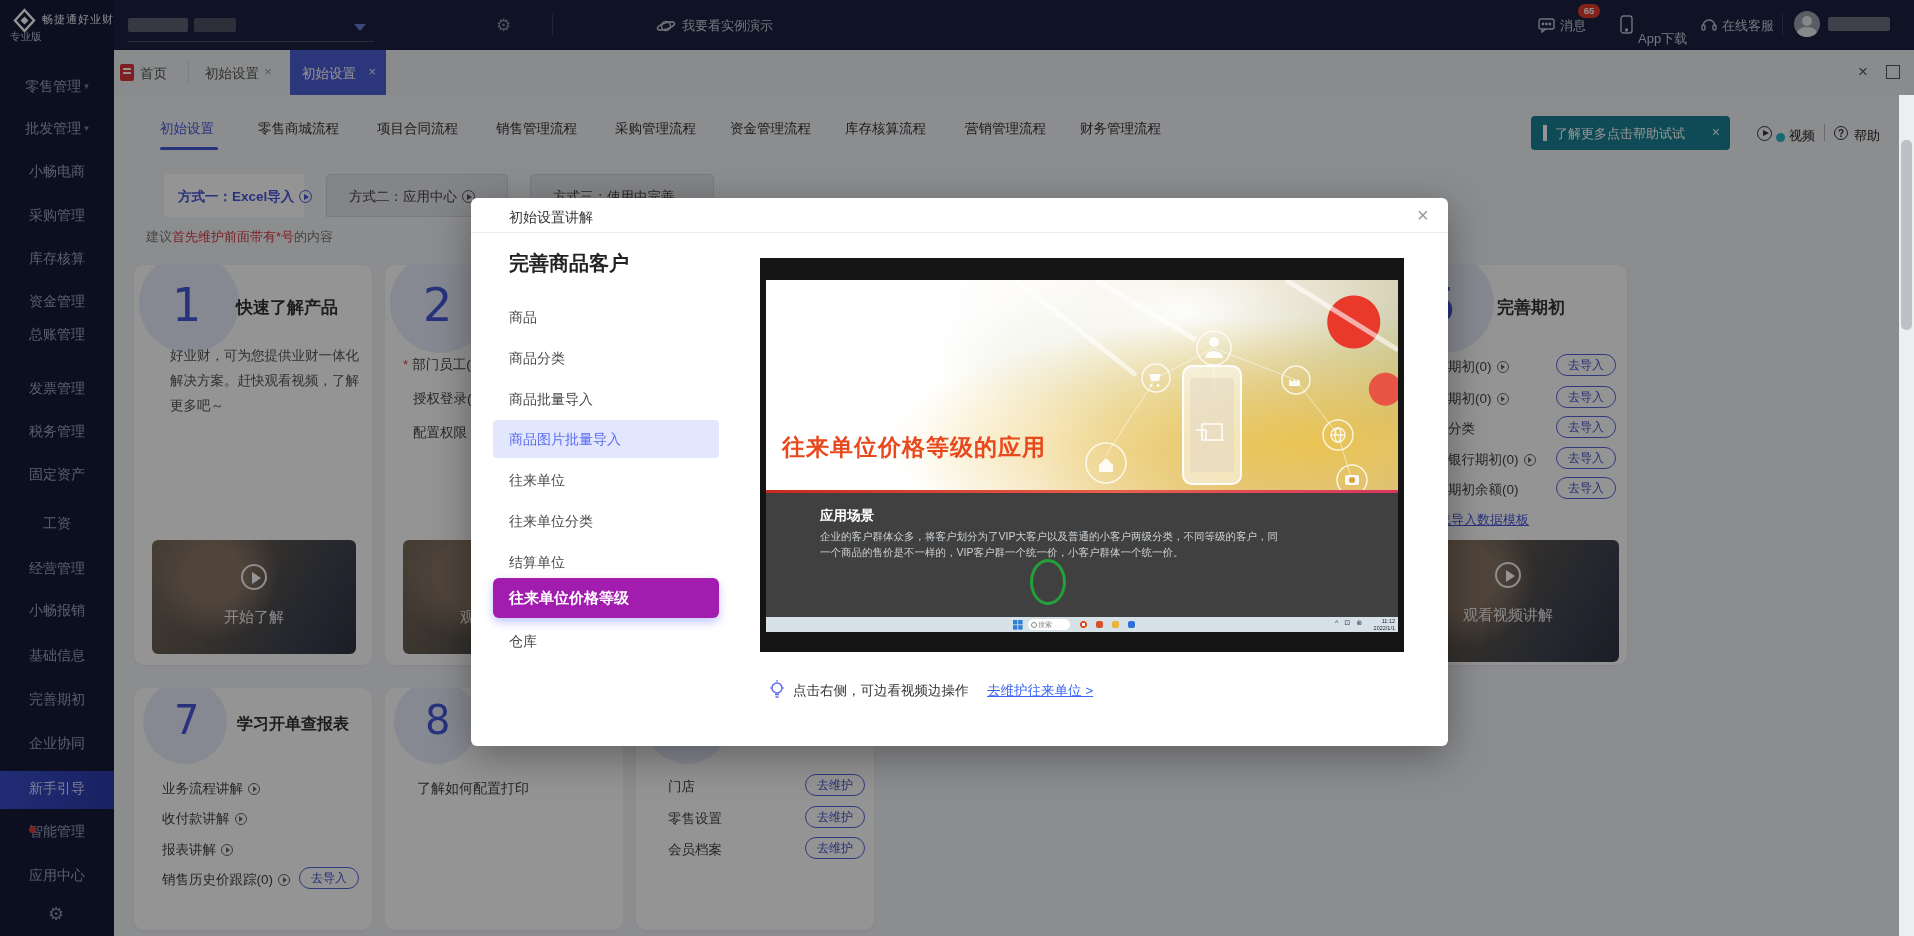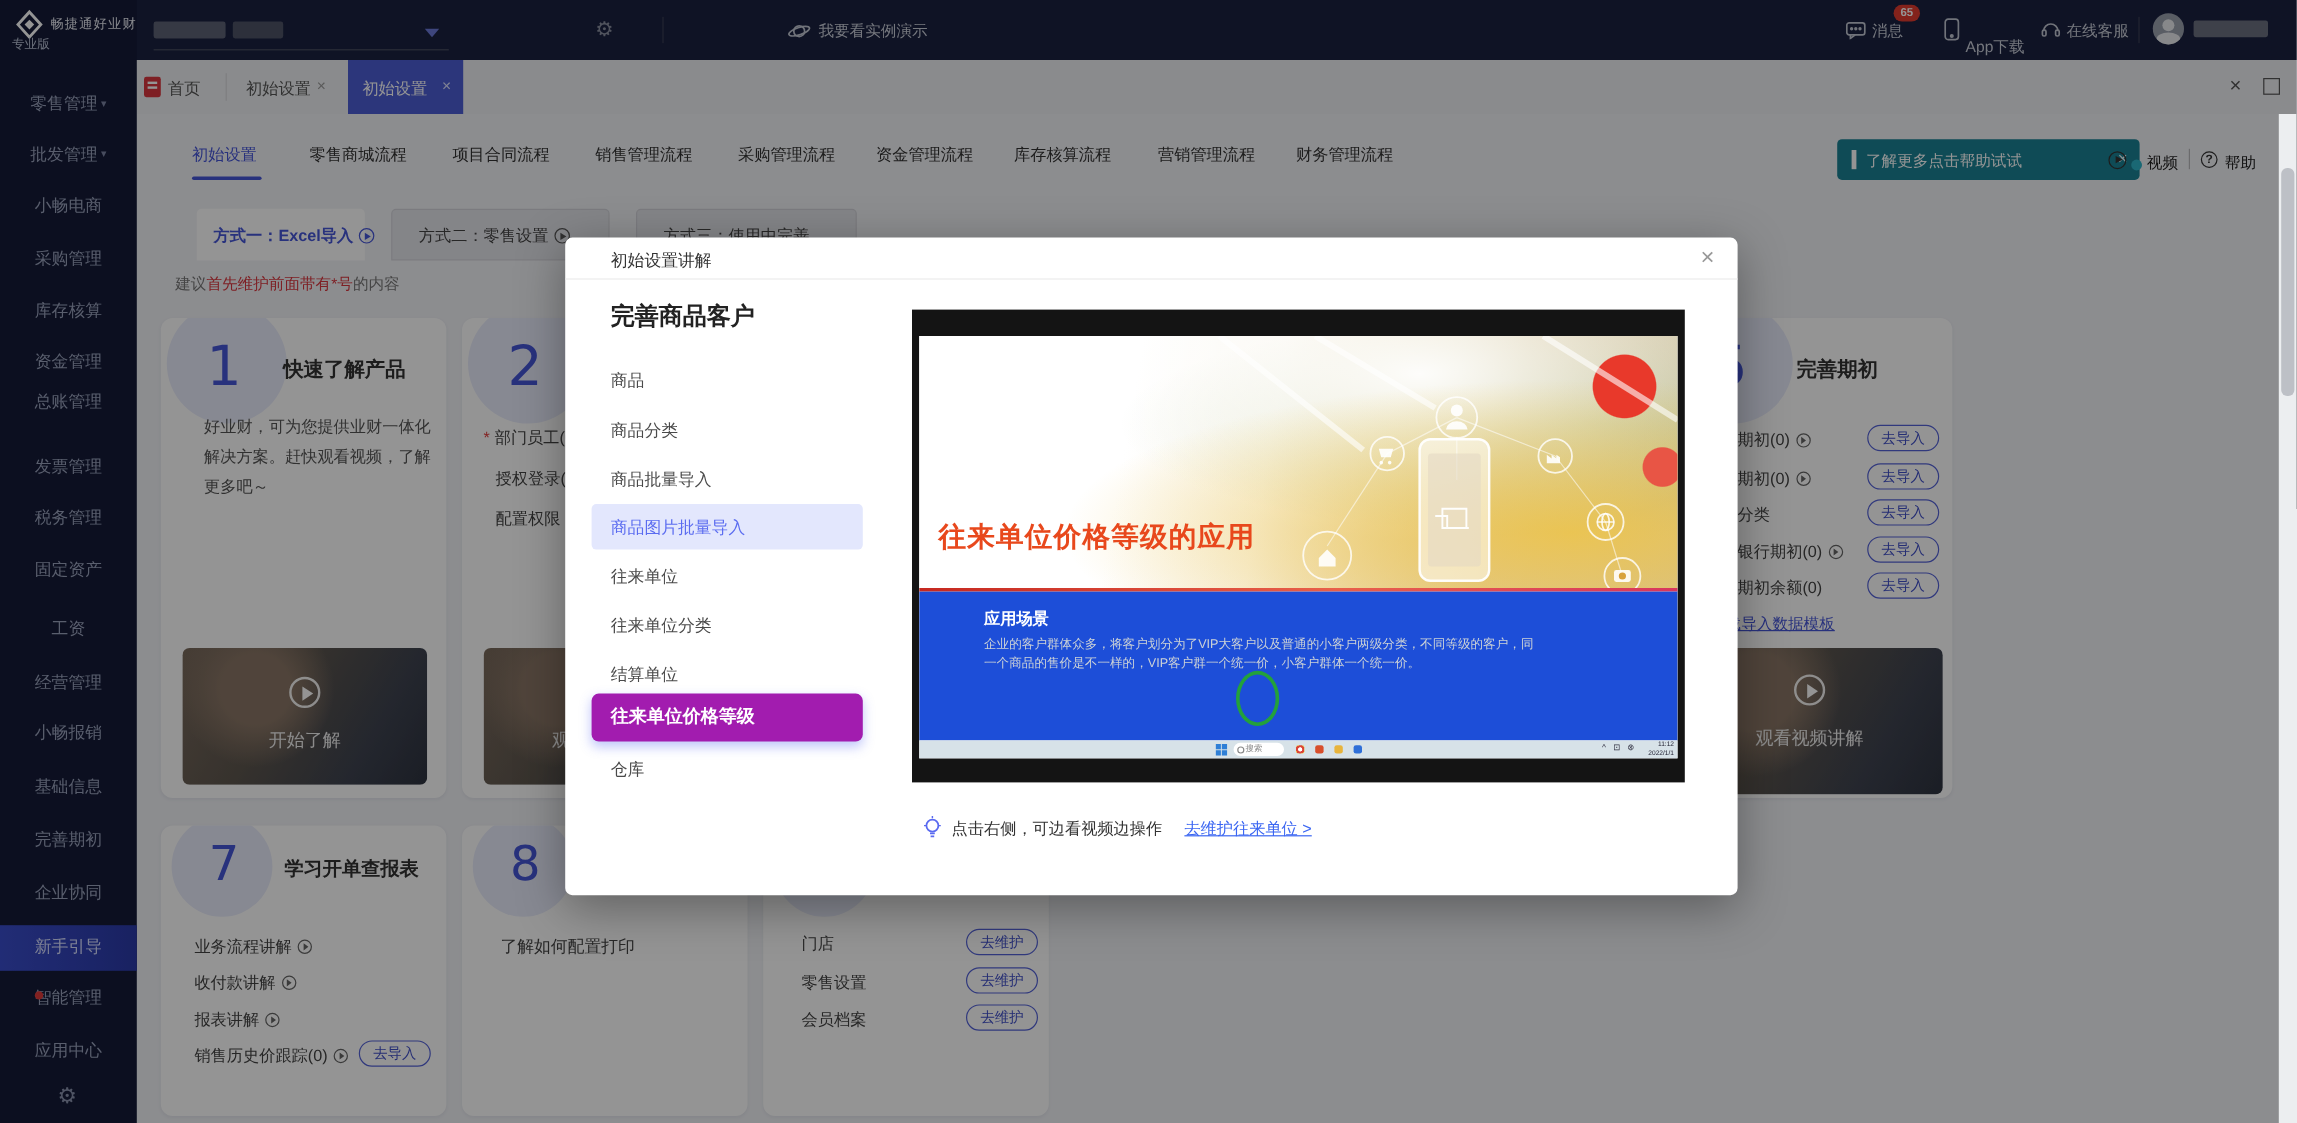--- a/index.html
+++ b/index.html
@@ -51,21 +51,21 @@
   .wt-div { position:absolute; top:11px; width:1px; height:23px; background:#d8d9dd; }
   #tab-close { position:absolute; left:1744px; top:12px; font-size:17px; color:#555; }
   #tab-full { position:absolute; left:1772px; top:15px; width:14px; height:14px; border:1.6px solid #555; }
 
   
   .nav-item { position:absolute; top:120px; font-size:13.5px; color:#333; white-space:nowrap; cursor:pointer; }
   .nav-item.on { color:#4656d8; }
   #nav-underline { position:absolute; left:160px; top:147px; width:58px; height:3px; background:#4656d8; border-radius:2px; }
 
   
-  #banner { position:absolute; left:1531px; top:116px; width:252px; height:34px; background:#1a8294; border-radius:4px; color:#fff; }
+  #banner { position:absolute; left:1531px; top:116px; width:199px; height:34px; background:#1a8294; border-radius:4px; color:#fff; }
   #banner .bar { position:absolute; left:12px; top:9px; width:4px; height:16px; background:#fff; }
   #banner .txt { position:absolute; left:24px; top:9px; font-size:13px; }
   #banner .x { position:absolute; right:10px; top:8px; font-size:14px; color:#eafafd; }
   .pc { display:inline-block; width:13px; height:13px; border:1px solid currentColor; border-radius:50%; position:relative; vertical-align:-2px; margin-left:5px; }
   .pc::after { content:''; position:absolute; left:4px; top:2.5px; border-left:5px solid currentColor; border-top:3.5px solid transparent; border-bottom:3.5px solid transparent; }
   #vid-icon { position:absolute; left:1757px; top:126px; width:15px; height:15px; border:1.5px solid #333; border-radius:50%; }
   #vid-icon::after { content:''; position:absolute; left:4.5px; top:3px; border-left:6px solid #333; border-top:3.5px solid transparent; border-bottom:3.5px solid transparent; }
   #teal-dot { position:absolute; left:1776px; top:133px; width:9px; height:9px; border-radius:50%; background:#2db3c8; }
   .hb-text { position:absolute; top:127px; font-size:13px; color:#222; }
   #help-div { position:absolute; left:1824px; top:124px; width:1px; height:17px; background:#b8b8bc; }
@@ -125,21 +125,21 @@
   #photo { position:absolute; left:0; top:0; width:632px; height:210px;
     background:
       radial-gradient(circle at 93% 20%, #e8392b 0 26px, rgba(232,57,43,0) 27px),
       radial-gradient(circle at 98% 52%, #e85545 0 16px, rgba(232,85,69,0) 17px),
       radial-gradient(ellipse at 86% 78%, rgba(238,196,70,.85), rgba(238,196,70,0) 55%),
       radial-gradient(ellipse at 66% 15%, rgba(255,255,255,.95), rgba(255,255,255,0) 55%),
       radial-gradient(ellipse at 90% 35%, rgba(120,160,80,.35), rgba(120,160,80,0) 50%),
       linear-gradient(100deg,#ffffff 28%,#f9f5ec 46%,#ecdfc2 60%,#dcc9a4 76%,#cfc0a0 100%); }
   #slide-title { position:absolute; left:16px; top:152px; font-size:23px; font-weight:bold; color:#e8481c; letter-spacing:1px; }
   #redline { position:absolute; left:0; top:210px; width:632px; height:3px; background:linear-gradient(90deg,#c62820,#e8604a 55%,#d8365e); }
-  #darksec { position:absolute; left:0; top:213px; width:632px; height:124px; background:#1d4ed8; }
+  #darksec { position:absolute; left:0; top:213px; width:632px; height:124px; background:#404040; }
   #ds-head { position:absolute; left:54px; top:14px; font-size:13.5px; font-weight:bold; color:#fff; }
   .ds-line { position:absolute; left:54px; font-size:10.5px; color:#ccd2d6; white-space:nowrap; }
   #green-circle { position:absolute; left:264px; top:66px; width:36px; height:46px; border:3px solid #23a13b; border-radius:50%; }
   #taskbar { position:absolute; left:0; top:337px; width:632px; height:15px; background:#d7e2e8; }
   .tb-sq { position:absolute; top:4px; width:7px; height:7px; border-radius:2px; }
   #search-pill { position:absolute; left:262px; top:2px; width:42px; height:11px; background:#fff; border-radius:6px; font-size:7px; color:#888; line-height:11px; padding-left:10px; }
   #search-pill::before { content:''; position:absolute; left:3px; top:3px; width:4px; height:4px; border:1px solid #888; border-radius:50%; }
   #tray { position:absolute; right:34px; top:2px; font-size:7px; color:#334; letter-spacing:2px; }
   #clock { position:absolute; right:3px; top:1px; font-size:5.5px; color:#223; text-align:right; line-height:6.5px; }
   
@@ -256,21 +256,21 @@
   <div id="teal-dot"></div>
   <div class="hb-text" style="left:1789px;">视频</div>
   <div id="help-div"></div>
   <div id="help-icon">?</div>
   <div class="hb-text" style="left:1854px;">帮助</div>
 
   <div class="mtab" id="mtab1">
     <div class="t"><span>方式一：Excel导入</span><span class="pc" style="color:#4656d8;"></span></div>
   </div>
   <div class="mtab" id="mtab2">
-    <div class="g"><span>方式二：零售设置</span><span class="pc" style="color:#555;"></span></div>
+    <div class="g"><span>方式二：应用中心</span><span class="pc" style="color:#555;"></span></div>
   </div>
   <div class="mtab" id="mtab3">
     <div class="g"><span>方式三：使用中完善</span></div>
   </div>
 
   <div id="hint">
     <span>建议</span><span class="em">首先维护前面带有*号</span><span>的内容</span>
   </div>
 
   <div class="card row1" style="left:134px;">

